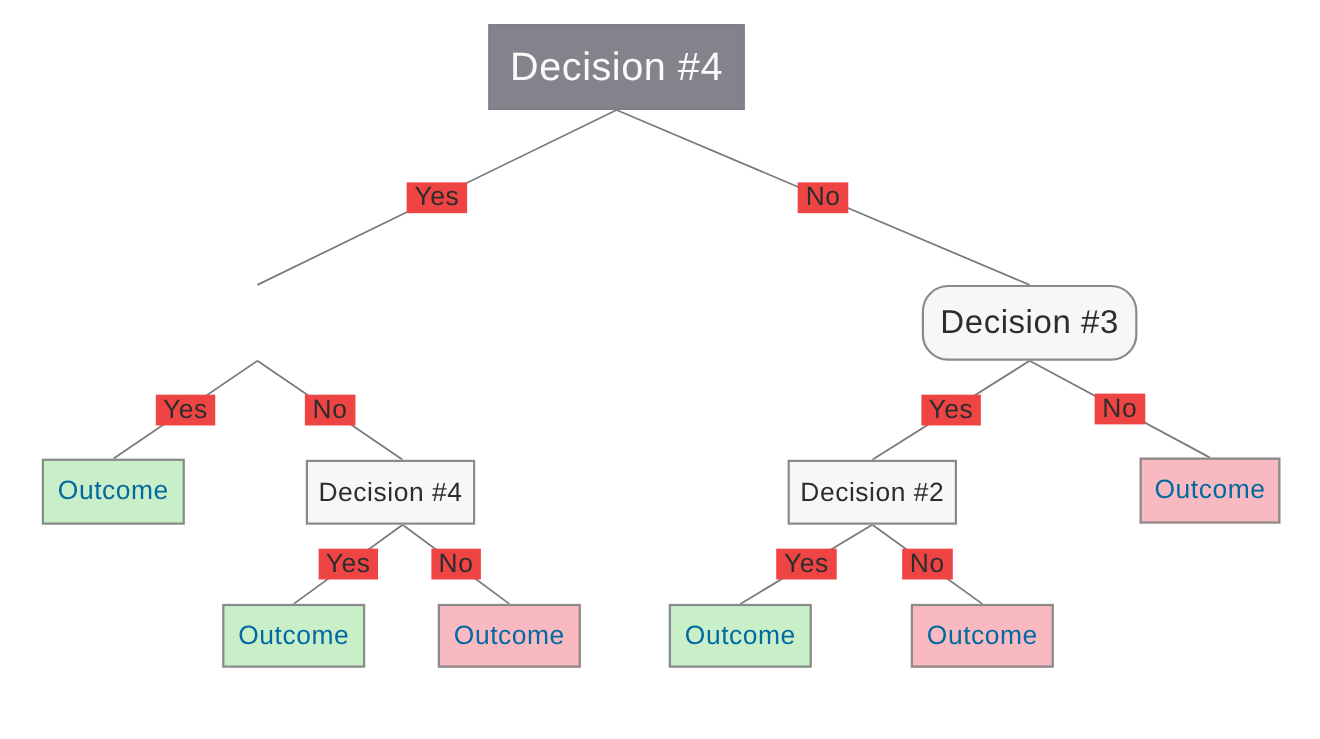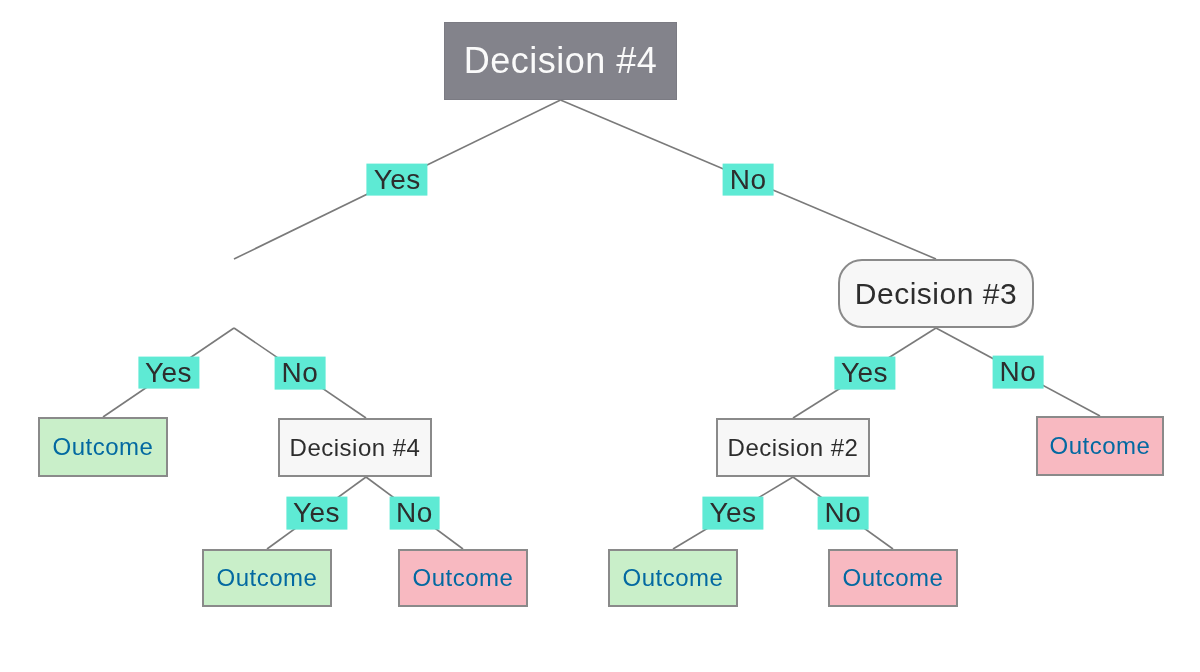--- a/index.html
+++ b/index.html
@@ -31,23 +31,23 @@
     border:2px solid #8a8a8a;
     color:#2d2d2d;
   }
   .node.positive, .node.negative{
     border:2px solid #8a8a8a;
     color:#0369a1;
   }
   .edge-label{
     position:absolute;
     transform:translate(-50%,-50%);
-    background:#5eead4;
+    background:#ef4444;
     color:#2d2d2d;
-    font-size:28px;
+    font-size:24px;
     padding:1px 7px;
     line-height:1.1;
     letter-spacing:0.5px;
   }
 </style>
 </head>
 <body>
 
 <div id="canvas">
     <svg id="edges" width="1200" height="672">

